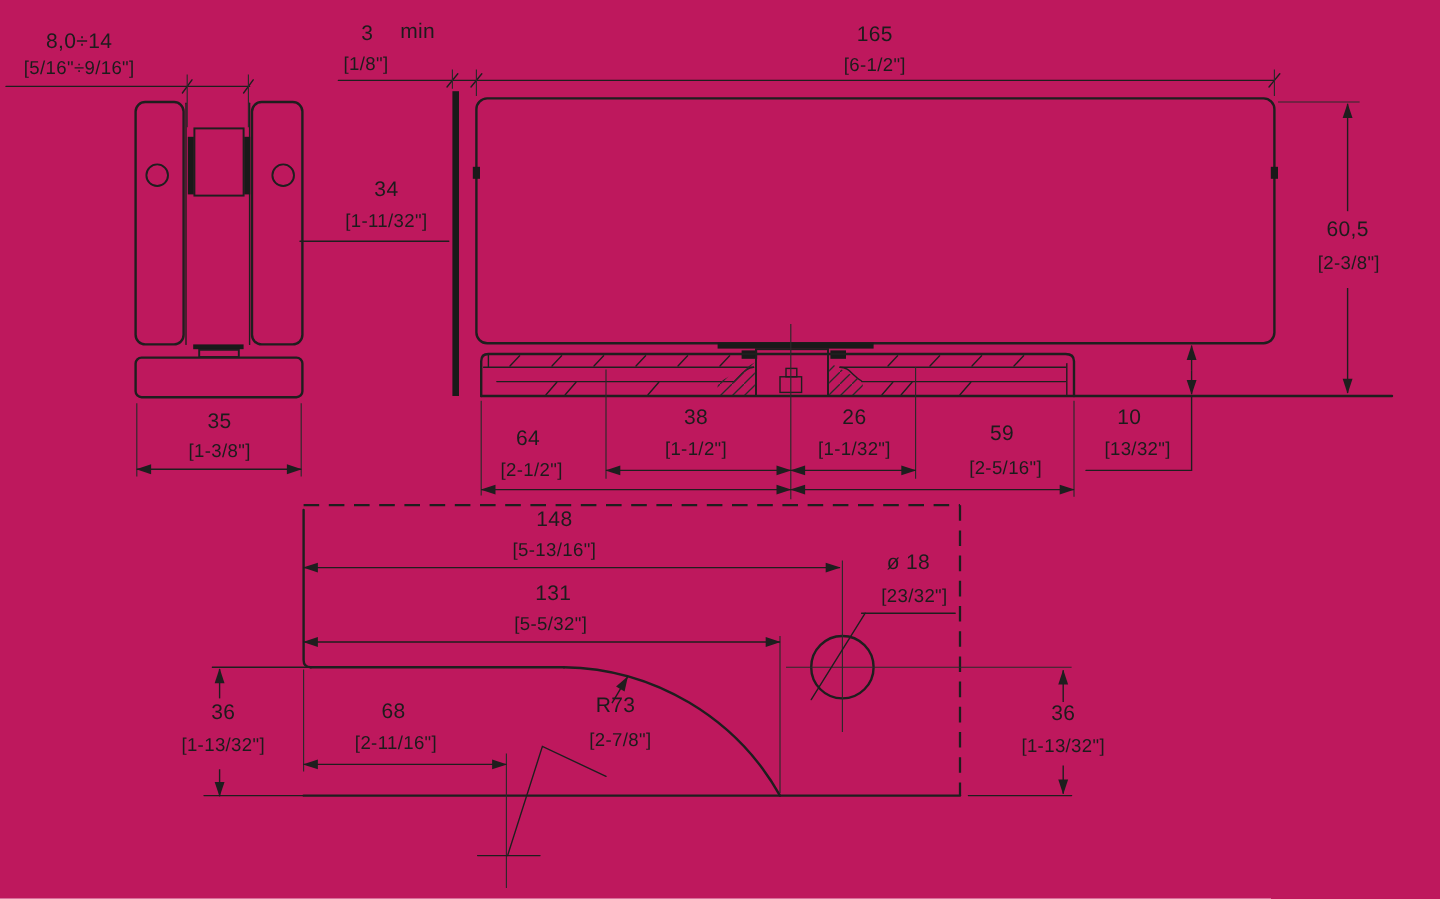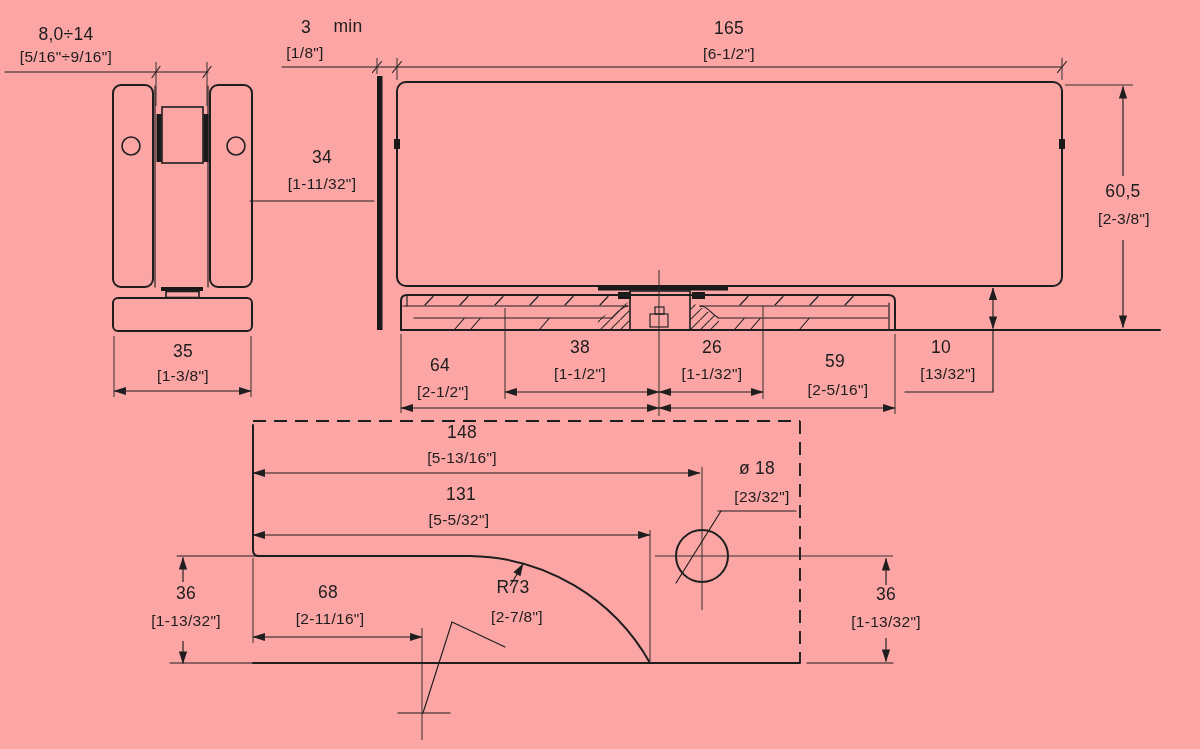--- a/index.html
+++ b/index.html
@@ -1,16 +1,16 @@
 <!DOCTYPE html>
 <html><head>
 <meta charset="utf-8">
 <style>
   html,body{margin:0;padding:0;background:#ffffff;}
-  .stage{position:relative;width:1200px;height:749px;background:#fca5a5;overflow:hidden;}
+  .stage{position:relative;width:1200px;height:749px;background:#be185d;overflow:hidden;}
   svg{position:absolute;left:0;top:0;}
   .ol{stroke:#1e1e1e;stroke-width:2;fill:none;stroke-linecap:round;stroke-linejoin:round;}
   .ol16{stroke:#1e1e1e;stroke-width:1.6;fill:none;stroke-linecap:round;}
   .thin{stroke:#1e1e1e;stroke-width:1.15;fill:none;stroke-linecap:round;}
   .ext{stroke:#2a2a2a;stroke-width:0.95;fill:none;}
   .dl{stroke:#1e1e1e;stroke-width:1.15;fill:none;marker-start:url(#ah);marker-end:url(#ah);}
   .de{stroke:#1e1e1e;stroke-width:1.15;fill:none;marker-end:url(#ah);}
   .dash{stroke:#1e1e1e;stroke-width:1.9;fill:none;stroke-dasharray:13 8;}
   .dark{fill:#191919;stroke:none;}
   text{font-family:"Liberation Sans","DejaVu Sans",sans-serif;fill:#1c1c1c;text-anchor:middle;letter-spacing:.3px;}

